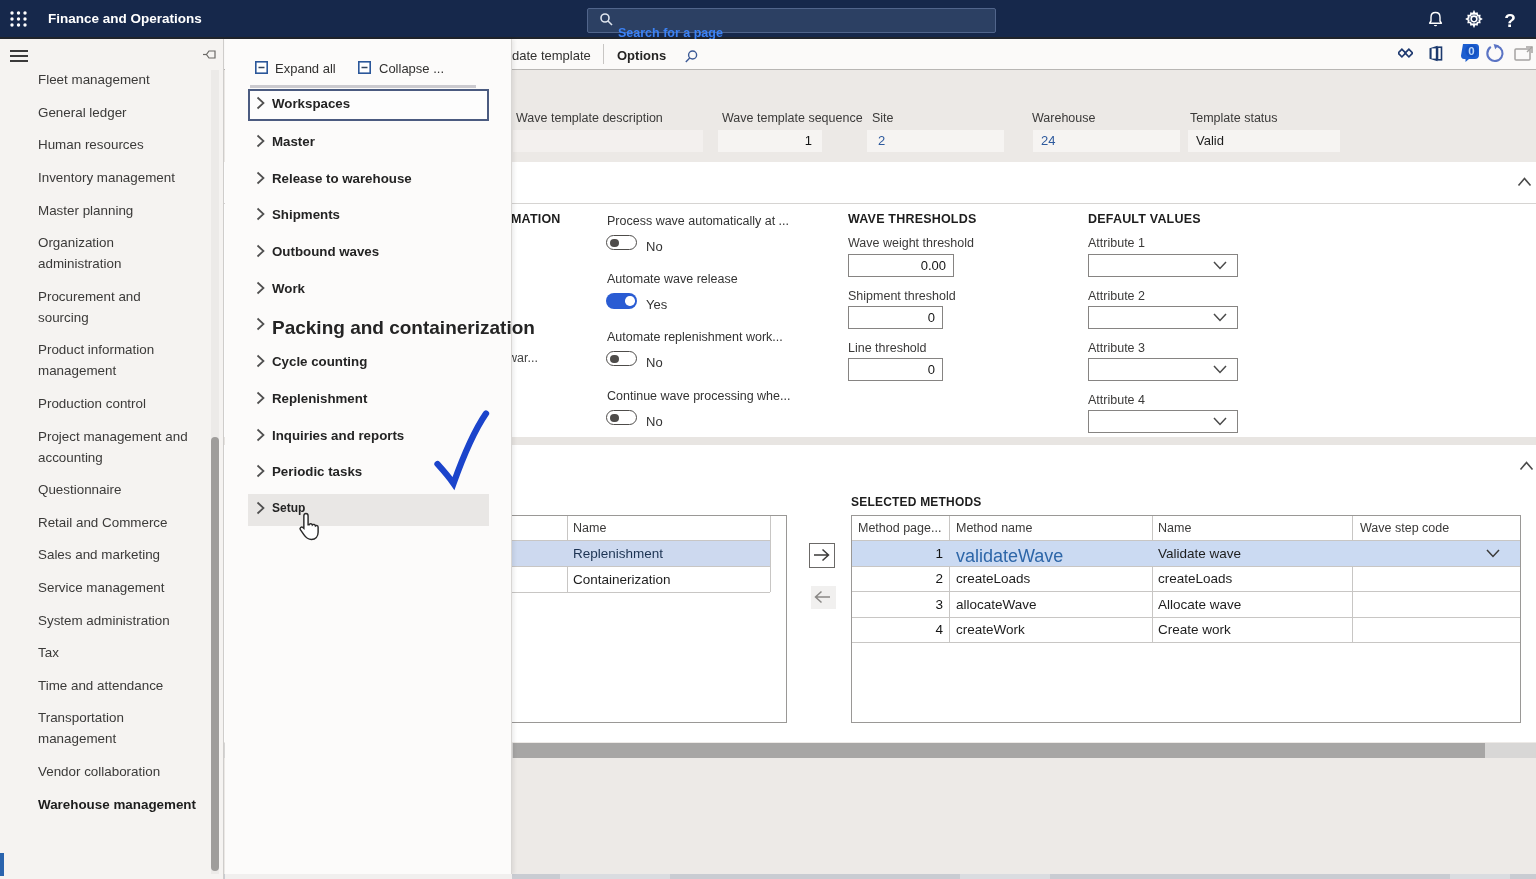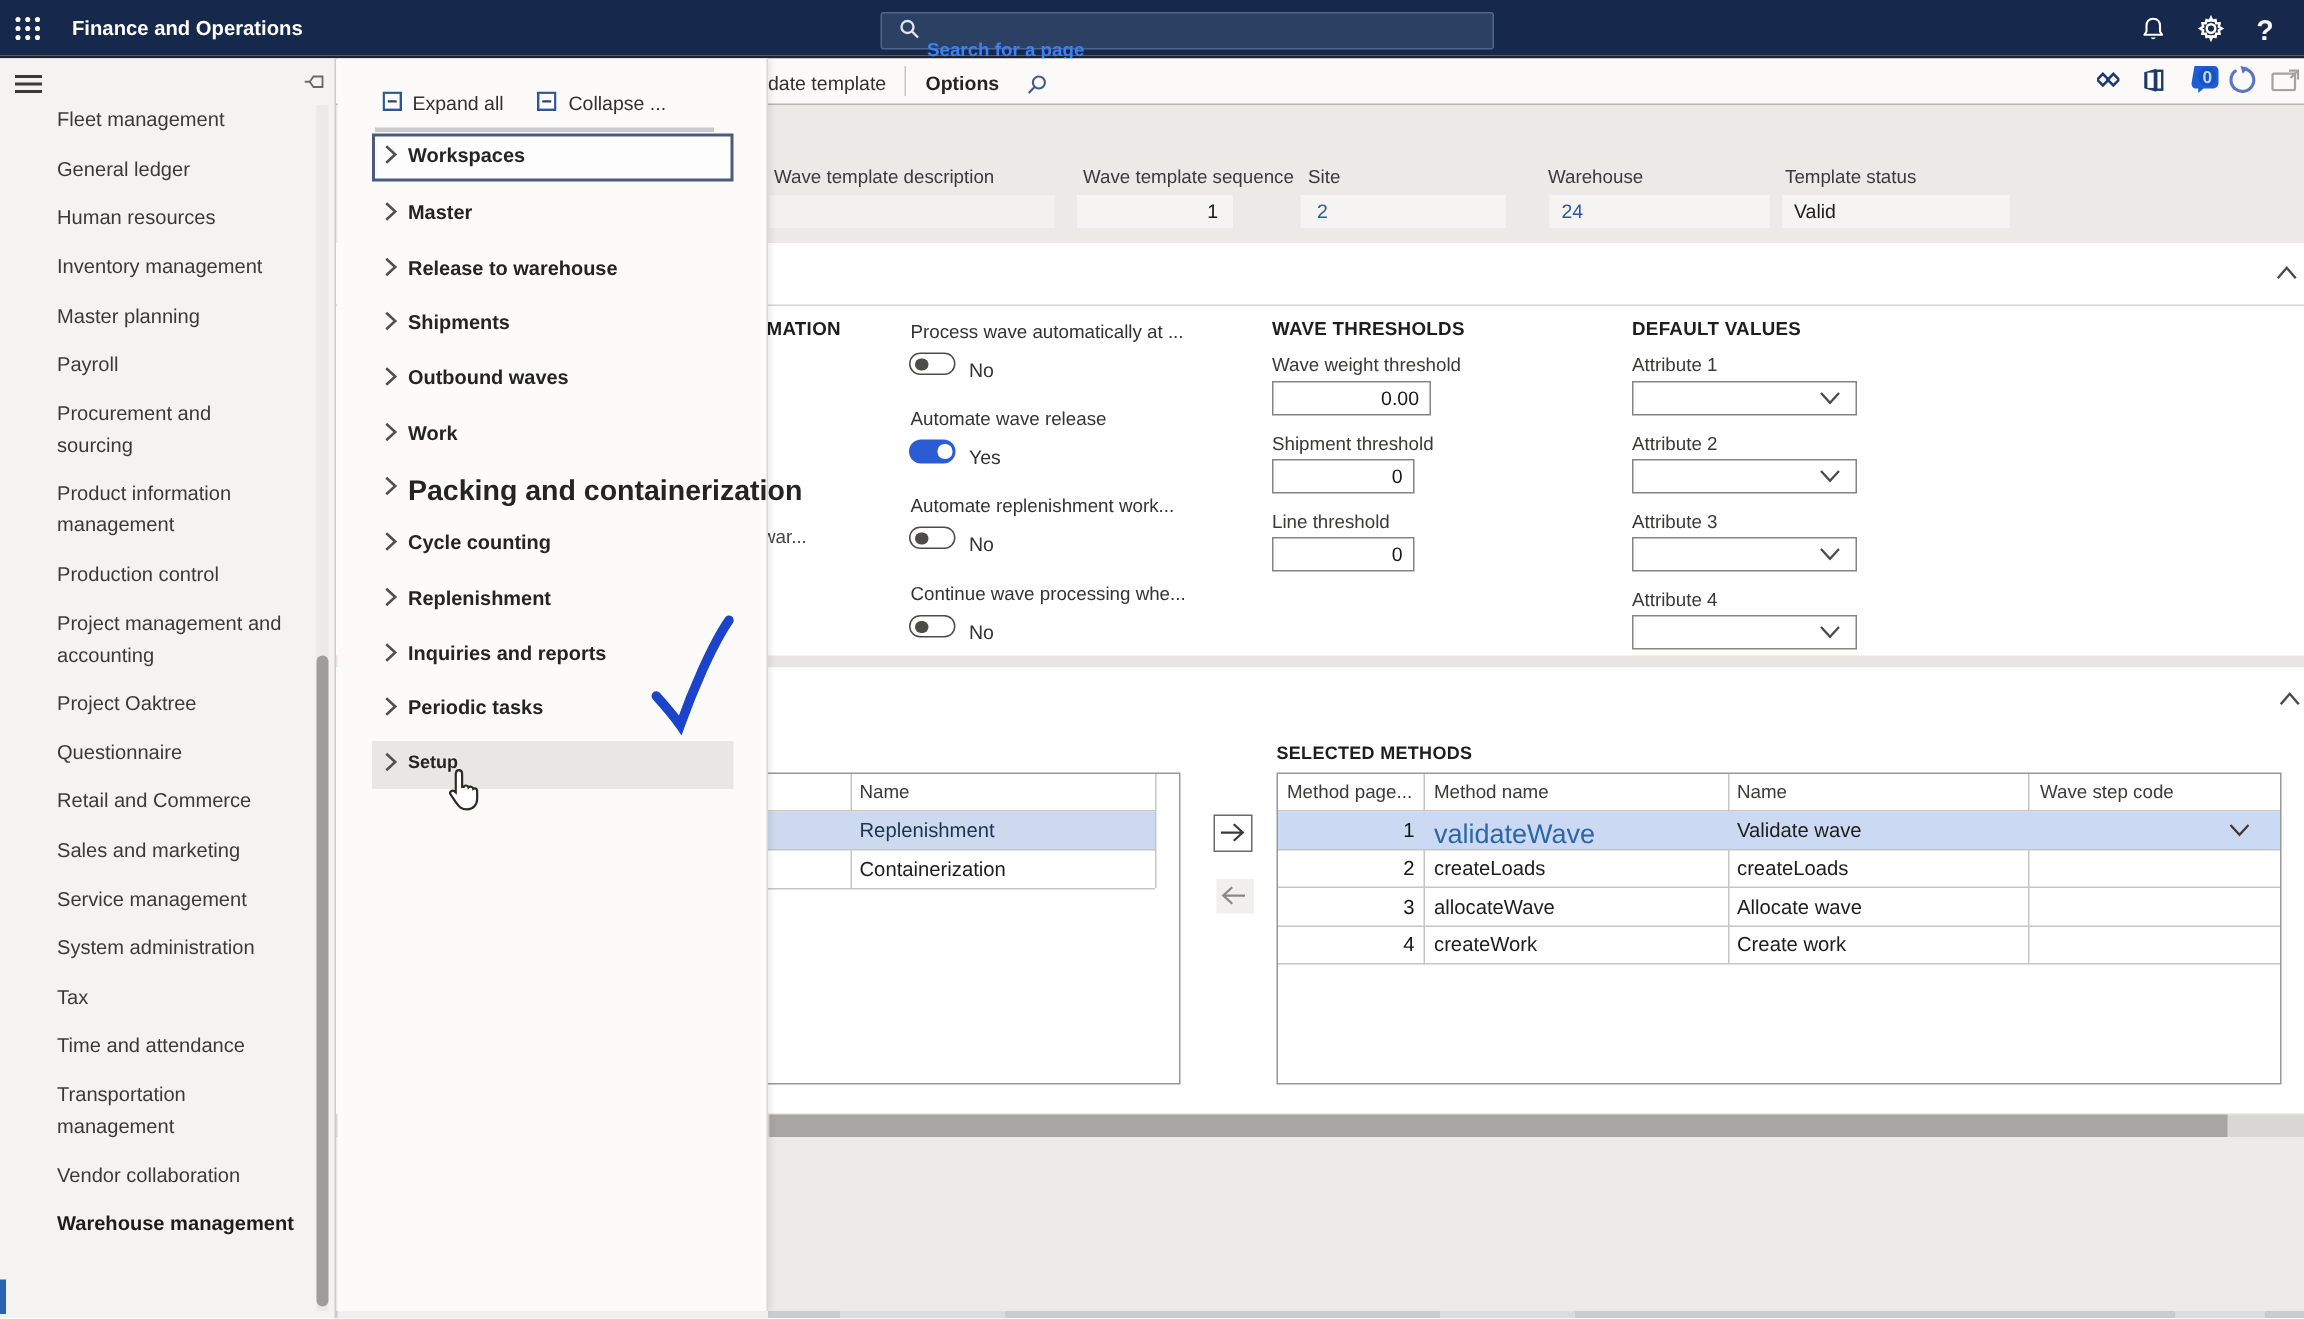--- a/index.html
+++ b/index.html
@@ -242,26 +242,25 @@
   <svg class="abs" style="left:203px;top:49px;" width="15" height="12" viewBox="0 0 15 12">
     <path d="M6 2 L12 2 L12 9 L6 9 L3.5 5.5 Z" fill="none" stroke="#6a6866" stroke-width="1.2"></path>
     <line x1="0" y1="5.5" x2="3.5" y2="5.5" stroke="#6a6866" stroke-width="1.2"></line>
   </svg>
   <div class="abs" id="navlist" style="left:38px;top:63.5px;width:170px;font-size:13.4px;color:#3b3a39;line-height:21px;">
     <div style="padding:5.8px 0;white-space:nowrap;">Fleet management</div>
     <div style="padding:5.8px 0;white-space:nowrap;">General ledger</div>
     <div style="padding:5.8px 0;white-space:nowrap;">Human resources</div>
     <div style="padding:5.8px 0;white-space:nowrap;">Inventory management</div>
     <div style="padding:5.8px 0;white-space:nowrap;">Master planning</div>
-    <div style="padding:5.8px 0;white-space:nowrap;">Payroll</div>
+    <div style="padding:5.8px 0;white-space:nowrap;">Organization<br>administration</div>
     <div style="padding:5.8px 0;white-space:nowrap;">Procurement and<br>sourcing</div>
     <div style="padding:5.8px 0;white-space:nowrap;">Product information<br>management</div>
     <div style="padding:5.8px 0;white-space:nowrap;">Production control</div>
     <div style="padding:5.8px 0;white-space:nowrap;">Project management and<br>accounting</div>
-    <div style="padding:5.8px 0;white-space:nowrap;">Project Oaktree</div>
     <div style="padding:5.8px 0;white-space:nowrap;">Questionnaire</div>
     <div style="padding:5.8px 0;white-space:nowrap;">Retail and Commerce</div>
     <div style="padding:5.8px 0;white-space:nowrap;">Sales and marketing</div>
     <div style="padding:5.8px 0;white-space:nowrap;">Service management</div>
     <div style="padding:5.8px 0;white-space:nowrap;">System administration</div>
     <div style="padding:5.8px 0;white-space:nowrap;">Tax</div>
     <div style="padding:5.8px 0;white-space:nowrap;">Time and attendance</div>
     <div style="padding:5.8px 0;white-space:nowrap;">Transportation<br>management</div>
     <div style="padding:5.8px 0;white-space:nowrap;">Vendor collaboration</div>
     <div style="padding:5.8px 0;white-space:nowrap;font-weight:bold;color:#1d1d1d;">Warehouse management</div>

